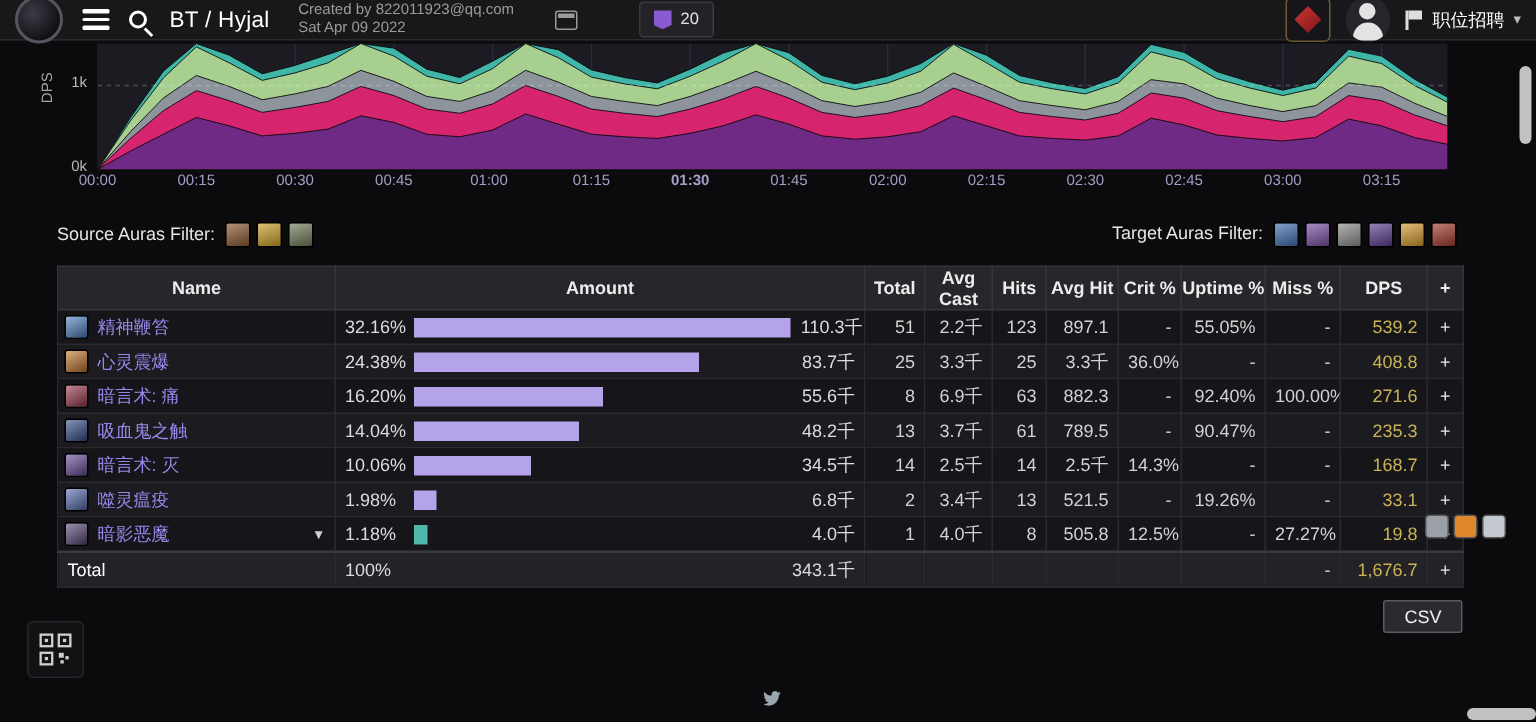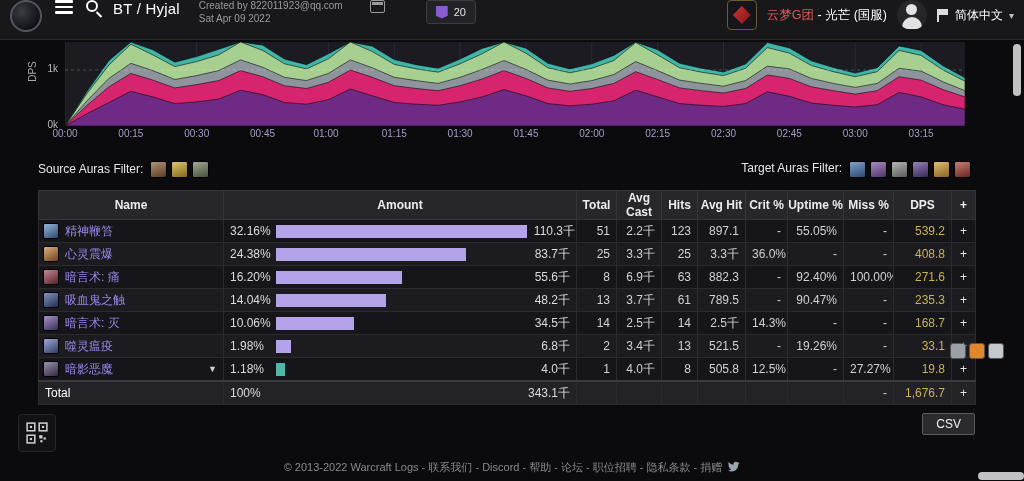--- a/index.html
+++ b/index.html
@@ -1,21 +1,21 @@
 <!DOCTYPE html>
 <html><head>
 <meta charset="utf-8">
 <style>
 *{box-sizing:border-box;margin:0;padding:0}
 html,body{background:#060608}
 body{width:1024px;height:481px;position:relative;overflow:hidden;
   font-family:"Liberation Sans",sans-serif;color:#d6d6d6;font-size:12px;background:#0b0b0d}
 
 
-.topbar{height:40px;background:#18181b;border-bottom:1px solid #2b2b2e;display:flex;align-items:flex-start;padding:0 10px;gap:13px}
+.topbar{height:27px;background:#18181b;border-bottom:1px solid #2b2b2e;display:flex;align-items:center;padding:0 10px;gap:13px}
 .logo{width:32px;height:32px;border-radius:50%;background:radial-gradient(circle at 35% 35%,#3c3c46,#101014 72%);border:2px solid #55555f;flex:0 0 auto}
 .burger{display:flex;flex-direction:column;gap:3px;cursor:pointer}
 .burger span{width:18px;height:2.5px;background:#fff;border-radius:1px}
 .searchicon{width:12px;height:12px;border:2px solid #fff;border-radius:50%;position:relative;margin-right:2px}
 .searchicon::after{content:"";position:absolute;width:2px;height:7px;background:#fff;left:10px;top:9px;transform:rotate(-45deg)}
 .report-title{font-size:15px;color:#fff;letter-spacing:.2px;white-space:nowrap}
 .created{font-size:10px;color:#9b9b9b;line-height:1.25;margin-left:6px;white-space:nowrap}
 .panel-icon{width:15px;height:13px;border:1px solid #9a9a9a;border-radius:2px;position:relative;margin-left:14px}
 .panel-icon::before{content:"";position:absolute;left:1px;right:1px;top:1px;height:3px;background:#9a9a9a}
 .badge{height:24px;background:#232327;border:1px solid #3c3c40;border-radius:3px;display:flex;align-items:center;gap:6px;padding:0 9px;margin-left:28px}
@@ -103,27 +103,24 @@
   </div>
   <div class="panel-icon"></div>
   <div class="badge">
     <span class="shield"></span>
     <b>20</b>
   </div>
   <div class="right-cluster">
     <div class="faction-frame">
         <span class="horde"></span>
       </div>
-    <div class="guild">
-      <span class="gname">云梦G团</span><span class="grealm"> - 光芒 (国服)</span>
-    </div>
     <div class="avatar"></div>
     <div class="lang">
       <span class="flagicon"></span>
-      <span class="txt">简体中文</span>
+      <span class="txt">职位招聘</span>
       <span class="caret-dn">▾</span>
     </div>
   </div>
 </div>
 
 <div class="chart-section">
   <span class="ylab">DPS</span>
   <div id="yticks">
       <span class="ytick" style="top: 21px;">1k</span>
       <span class="ytick" style="top: 77px;">0k</span>
@@ -152,21 +149,21 @@
         <line x1="0" x2="900" y1="28.0" y2="28.0" stroke="rgba(255,255,255,0.22)" stroke-dasharray="3,3"></line>
       </svg>
   </div>
   <div class="xlabels" id="xlabels">
       <span style="left: -17px;">00:00</span>
       <span style="left: 48.8537px;">00:15</span>
       <span style="left: 114.707px;">00:30</span>
       <span style="left: 180.561px;">00:45</span>
       <span style="left: 244px;">01:00</span>
       <span style="left: 312.268px;">01:15</span>
-      <span style="left: 378.122px;">01:30</span>
+      <span style="left: 378.122px; font-weight: bold;">01:30</span>
       <span style="left: 443.976px;">01:45</span>
       <span style="left: 509.829px;">02:00</span>
       <span style="left: 575.683px;">02:15</span>
       <span style="left: 641.537px;">02:30</span>
       <span style="left: 707.39px;">02:45</span>
       <span style="left: 773.244px;">03:00</span>
       <span style="left: 839.098px;">03:15</span>
     </div>
 </div>
 <div class="vscroll"></div>
@@ -448,20 +445,20 @@
   </svg>
 </div>
 
 <div class="floaters" id="floaters">
     <span style="background: rgb(154, 160, 166);"></span>
     <span style="background: rgb(224, 134, 44);"></span>
     <span style="background: rgb(196, 201, 207);"></span>
   </div>
 
 <div class="footerbar">
-  <span id="footer-links"><span>© 2013-2022 Warcraft Logs</span> - <span class="flink">联系我们</span> - <span class="flink">Discord</span> - <span class="flink">帮助</span> - <span class="flink">论坛</span> - <span class="flink">职位招聘</span> - <span class="flink">隐私条款</span> - <span class="flink">捐赠</span></span><span class="twitter">
+  <span class="twitter">
     <svg width="13" height="13" viewBox="0 0 20 20">
         <path fill="#9aa7b0" d="M19 4.6c-.7.3-1.4.5-2.1.6.8-.5 1.3-1.2 1.6-2.1-.7.4-1.5.7-2.3.9a3.6 3.6 0 0 0-6.2 3.3A10.3 10.3 0 0 1 2.5 3.5a3.6 3.6 0 0 0 1.1 4.8c-.6 0-1.1-.2-1.6-.4v.1c0 1.7 1.2 3.2 2.9 3.5-.5.2-1.1.2-1.6.1.5 1.4 1.8 2.5 3.4 2.5A7.2 7.2 0 0 1 1.4 16 10.2 10.2 0 0 0 7 17.6c6.7 0 10.3-5.5 10.3-10.3v-.5c.7-.5 1.3-1.1 1.7-1.8z"></path>
       </svg>
   </span>
 </div>
 
 <div class="hscroll"></div>
 
 </body></html>

